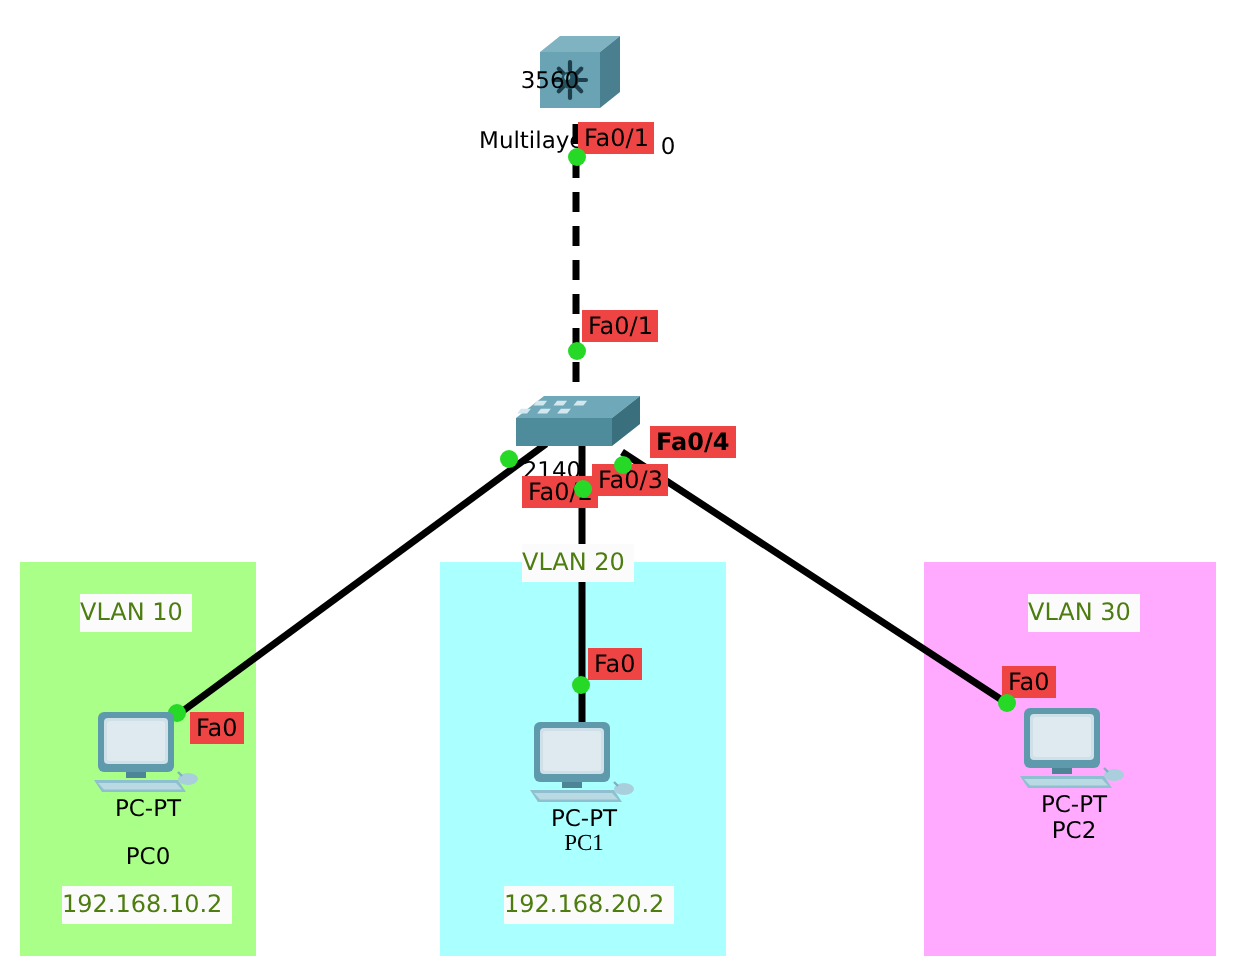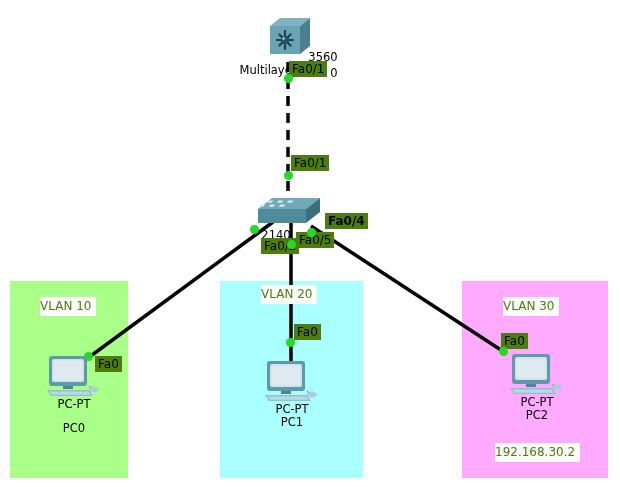--- a/index.html
+++ b/index.html
@@ -35,21 +35,21 @@
     position: absolute;
     background: #fbfbfb;
     color: #4d7c0f;
     font-size: 12px;
     line-height: 15px;
     padding: 2px 5px 2px 0;
     white-space: nowrap;
   }
   .port-chip {
     position: absolute;
-    background: #4d7c0f;
+    background: #ef4444;
     color: #000000;
     font-size: 12px;
     line-height: 14px;
     padding: 1px 3px;
     white-space: nowrap;
   }
   
   .plain {
     position: absolute;
     color: #000000;
@@ -121,21 +121,21 @@
         <line x1="13.4" y1="20.4" x2="16.2" y2="23.2"></line>
         <line x1="21.8" y1="28.8" x2="24.6" y2="31.6"></line>
         <line x1="24.6" y1="20.4" x2="21.8" y2="23.2"></line>
         <line x1="16.2" y1="28.8" x2="13.4" y2="31.6"></line>
       </g>
       <circle cx="19" cy="26" r="4.4" fill="#24525f"></circle>
       <circle cx="17.6" cy="24.6" r="1.5" fill="#7fc0d0"></circle>
     </svg>
   </div>
 
-  <div class="plain" style="left:257px; top:51px; width:36px;margin-left:48px;">3560</div>
+  <div class="plain" style="left:257px; top:34px; width:36px;">3560</div>
   <div class="plain" style="left:235px; top:64px; width:66px;">Multilayer</div>
   <div class="plain" style="left:328px; top:67px; width:12px;">0</div>
 
   <div class="port-chip" style="left:289px; top:61px;">Fa0/1</div>
   <div class="link-dot" style="left:284px; top:74px;"></div>
 
   <div class="port-chip" style="left:291px; top:155px;">Fa0/1</div>
   <div class="link-dot" style="left:284px; top:171px;"></div>
 
   <div class="device" style="left:258px; top:196px;">
@@ -156,21 +156,21 @@
         <rect x="34" y="4.4" width="5" height="2.4" transform="skewX(-38)"></rect>
       </g>
     </svg>
   </div>
 
   <div class="plain" style="left:258px; top:229px; width:36px;">2140</div>
 
   <div class="port-chip" style="left:261px; top:238px;">Fa0/2</div>
   <div class="link-dot" style="left:250px; top:225px;"></div>
 
-  <div class="port-chip" style="left:296px; top:232px;">Fa0/5</div>
+  <div class="port-chip" style="left:296px; top:232px;">Fa0/3</div>
   <div class="link-dot" style="left:287px; top:240px;"></div>
 
   <div class="port-chip" style="left:325px; top:213px;font-weight:bold;">Fa0/4</div>
   <div class="link-dot" style="left:307px; top:228px;"></div>
 
   <div class="chip" style="left:40px; top:297px;">VLAN 10</div>
 
   <div class="port-chip" style="left:95px; top:356px;">Fa0</div>
   <div class="link-dot" style="left:84px; top:352px;"></div>
 
@@ -187,59 +187,60 @@
       <polygon points="3,36.5 42,36.5 45,39.8 6,39.8" fill="#b9d9e3"></polygon>
 
       <ellipse cx="48" cy="34.5" rx="5" ry="3" fill="#a9cfdc"></ellipse>
       <line x1="45" y1="33" x2="43" y2="31" stroke="#7fb0c0" stroke-width="1.2"></line>
     </svg>
   </div>
 
   <div class="dev-caption" style="left:44px; top:398px; width:60px;">PC-PT</div>
   <div class="dev-caption" style="left:44px; top:411px; width:60px;margin-top:11px;">PC0</div>
 
-
-  <div class="chip" style="left:261px; top:285px;">VLAN 20</div>
+  <div class="chip" style="left:31px; top:443px;">192.168.10.2</div>
+
+  <div class="chip" style="left:261px; top:272px;">VLAN 20</div>
 
   <div class="port-chip" style="left:294px; top:324px;">Fa0</div>
   <div class="link-dot" style="left:286px; top:338px;"></div>
 
   <div class="device" style="left:264px; top:360px;">
     <svg width="56" height="44" viewBox="0 0 56 44">
       <rect x="3" y="1" width="38" height="30" rx="3" fill="#5e9aab"></rect>
       <rect x="6" y="4" width="32" height="23" rx="2" fill="#cfe0e8"></rect>
       <rect x="7.5" y="5.5" width="29" height="20" rx="1.5" fill="#dfeaf0"></rect>
       <rect x="17" y="31" width="10" height="3" fill="#4d8596"></rect>
       <polygon points="1,35 43,35 47,41 5,41" fill="#8fc0cf"></polygon>
       <polygon points="3,36.5 42,36.5 45,39.8 6,39.8" fill="#b9d9e3"></polygon>
       <ellipse cx="48" cy="34.5" rx="5" ry="3" fill="#a9cfdc"></ellipse>
       <line x1="45" y1="33" x2="43" y2="31" stroke="#7fb0c0" stroke-width="1.2"></line>
     </svg>
   </div>
 
   <div class="dev-caption" style="left:262px; top:403px; width:60px;">PC-PT</div>
-  <div class="dev-caption" style="left:262px; top:416px; width:60px;">PC1</div>
-
-
-  <div class="chip" style="left:503px; top:297px;text-align:right;">VLAN 30</div>
+  <div class="dev-caption" style="left:262px; top:416px; width:60px;font-family:Liberation Serif, serif;">PC1</div>
+
+  <div class="chip" style="left:252px; top:443px;">192.168.20.2</div>
+
+  <div class="chip" style="left:514px; top:297px;text-align:right;">VLAN 30</div>
 
   <div class="port-chip" style="left:501px; top:333px;">Fa0</div>
   <div class="link-dot" style="left:499px; top:347px;"></div>
 
   <div class="device" style="left:509px; top:353px;">
     <svg width="56" height="44" viewBox="0 0 56 44">
       <rect x="3" y="1" width="38" height="30" rx="3" fill="#5e9aab"></rect>
       <rect x="6" y="4" width="32" height="23" rx="2" fill="#cfe0e8"></rect>
       <rect x="7.5" y="5.5" width="29" height="20" rx="1.5" fill="#dfeaf0"></rect>
       <rect x="17" y="31" width="10" height="3" fill="#4d8596"></rect>
       <polygon points="1,35 43,35 47,41 5,41" fill="#8fc0cf"></polygon>
       <polygon points="3,36.5 42,36.5 45,39.8 6,39.8" fill="#b9d9e3"></polygon>
       <ellipse cx="48" cy="34.5" rx="5" ry="3" fill="#a9cfdc"></ellipse>
       <line x1="45" y1="33" x2="43" y2="31" stroke="#7fb0c0" stroke-width="1.2"></line>
     </svg>
   </div>
 
   <div class="dev-caption" style="left:507px; top:396px; width:60px;">PC-PT</div>
   <div class="dev-caption" style="left:507px; top:409px; width:60px;">PC2</div>
 
-  <div class="chip" style="left:495px; top:443px;">192.168.30.2</div>
 
 </div>
 
 </body></html>

